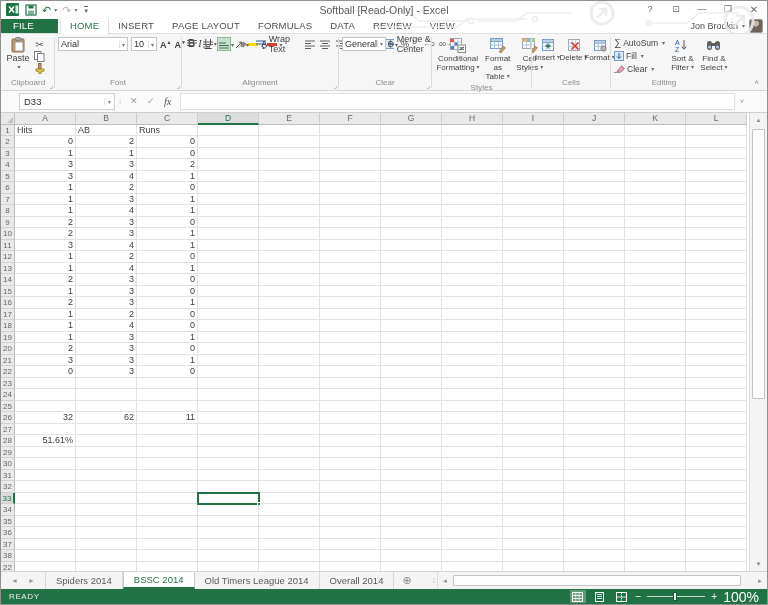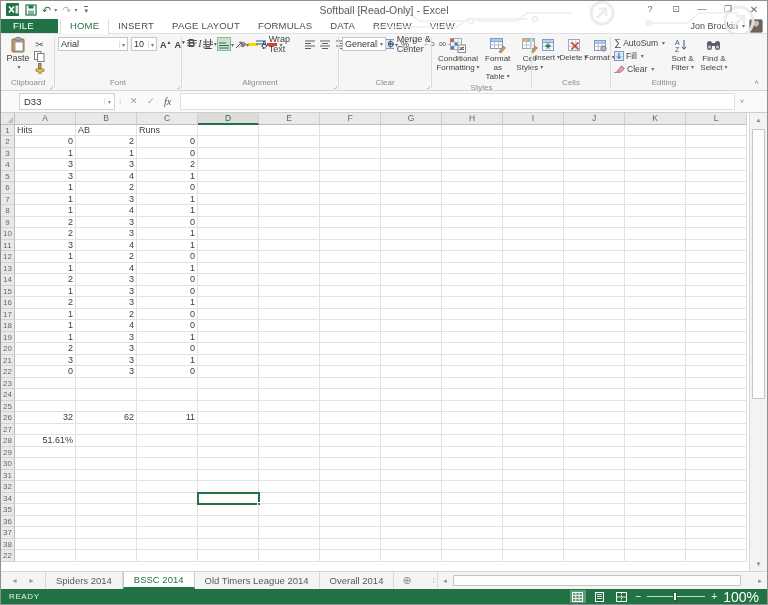--- a/index.html
+++ b/index.html
@@ -980,20 +980,35 @@
             <div class="cell"></div>
             <div class="cell"></div>
             <div class="cell"></div>
             <div class="cell"></div>
             <div class="cell"></div>
             <div class="cell"></div>
             <div class="cell"></div>
             <div class="cell"></div>
           </div>
           <div class="grow">
+            <div class="rowh sel">33</div>
+            <div class="cell"></div>
+            <div class="cell"></div>
+            <div class="cell"></div>
+            <div class="cell"></div>
+            <div class="cell"></div>
+            <div class="cell"></div>
+            <div class="cell"></div>
+            <div class="cell"></div>
+            <div class="cell"></div>
+            <div class="cell"></div>
+            <div class="cell"></div>
+            <div class="cell"></div>
+          </div>
+          <div class="grow">
             <div class="rowh">34</div>
             <div class="cell"></div>
             <div class="cell"></div>
             <div class="cell"></div>
             <div class="cell"></div>
             <div class="cell"></div>
             <div class="cell"></div>
             <div class="cell"></div>
             <div class="cell"></div>
             <div class="cell"></div>

